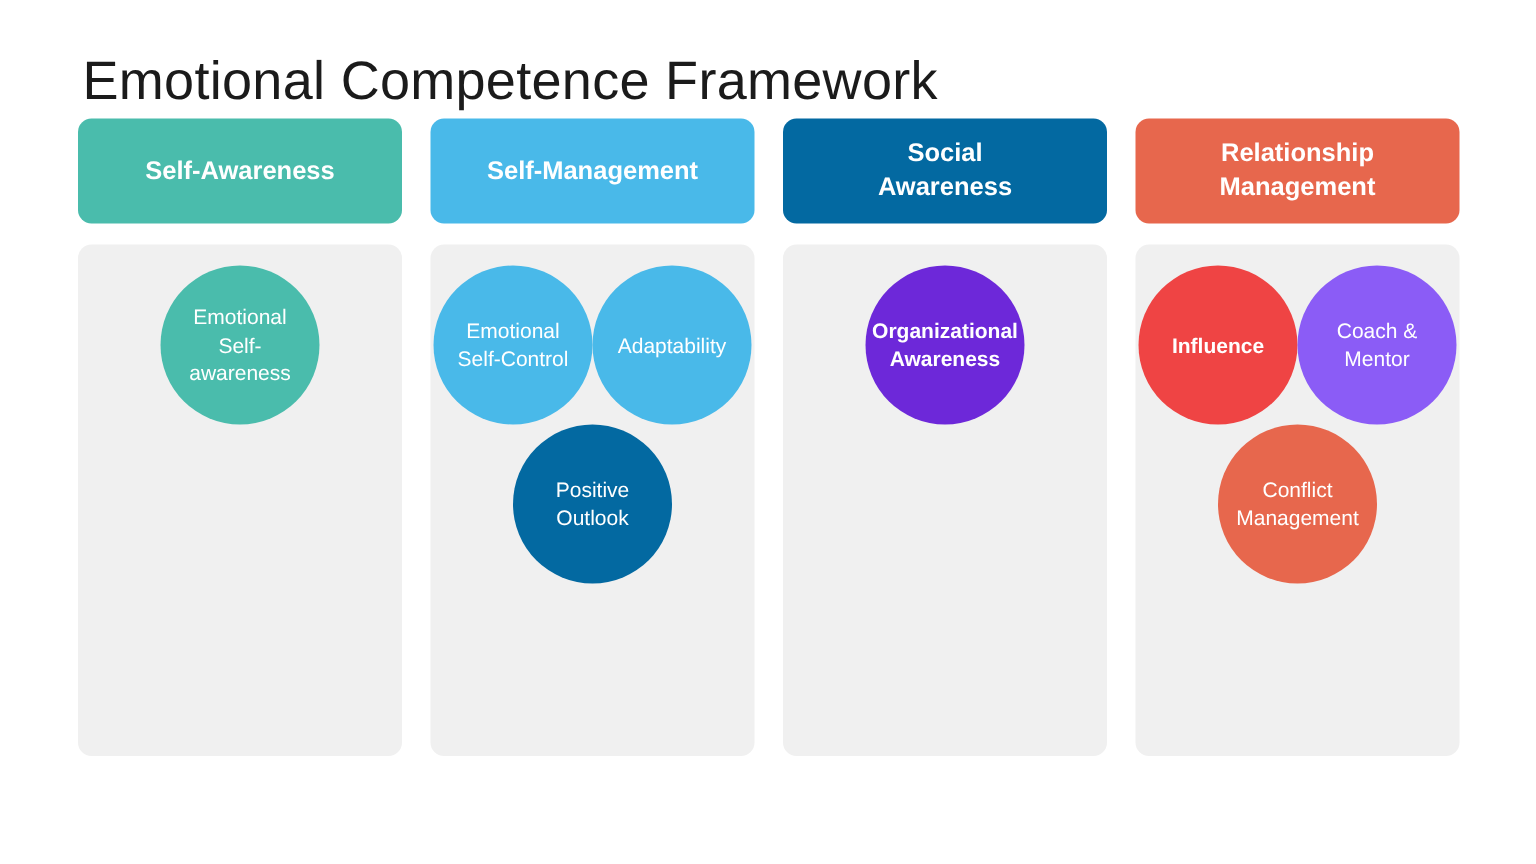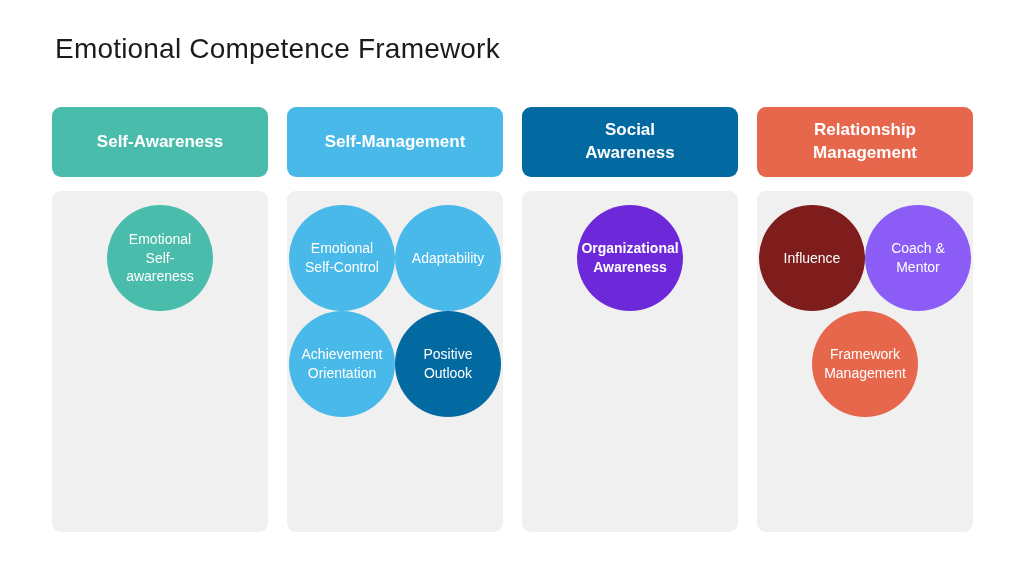--- a/index.html
+++ b/index.html
@@ -11,30 +11,30 @@
   .slide {
     position: relative;
     width: 1024px;
     height: 576px;
     background: #ffffff;
   }
   .slide-title {
     position: absolute;
     left: 55px;
     top: 33px;
-    font-size: 28px;
+    font-size: 36px;
     font-weight: 400;
     color: #1b1b1b;
     letter-spacing: 0.2px;
     white-space: nowrap;
   }
   .columns {
     position: absolute;
     left: 52px;
-    top: 107px;
+    top: 79px;
     display: flex;
     gap: 19px;
     align-items: center;
   }
   .column {
     width: 216px;
     display: flex;
     flex-direction: column;
   }
   .column-header {
@@ -98,46 +98,44 @@
       </div>
       <div class="column">
         <div class="column-header" style="background: rgb(73, 185, 233);">Self-Management</div>
         <div class="column-panel">
           <div class="circle-row">
             <div class="competence-circle" style="background: rgb(73, 185, 233);">Emotional
 Self-Control</div>
             <div class="competence-circle" style="background: rgb(73, 185, 233);">Adaptability</div>
           </div>
           <div class="circle-row">
-            <div class="competence-circle" style="background: rgb(73, 185, 233);">Achievement
-Orientation</div>
             <div class="competence-circle" style="background: #0369a1;">Positive
 Outlook</div>
           </div>
         </div>
       </div>
       <div class="column">
         <div class="column-header" style="background: #0369a1;">Social
 Awareness</div>
         <div class="column-panel">
           <div class="circle-row">
             <div class="competence-circle" style="background: #6d28d9; font-weight: bold;">Organizational
 Awareness</div>
           </div>
         </div>
       </div>
       <div class="column">
         <div class="column-header" style="background: rgb(231, 103, 77);">Relationship
 Management</div>
         <div class="column-panel">
           <div class="circle-row">
-            <div class="competence-circle" style="background: #7f1d1d;">Influence</div>
+            <div class="competence-circle" style="background: #ef4444; font-weight: bold;">Influence</div>
             <div class="competence-circle" style="background: #8b5cf6;">Coach &amp;
 Mentor</div>
           </div>
           <div class="circle-row">
-            <div class="competence-circle" style="background: rgb(231, 103, 77);">Framework
+            <div class="competence-circle" style="background: rgb(231, 103, 77);">Conflict
 Management</div>
           </div>
         </div>
       </div>
     </div>
 </div>
 
 </body></html>

